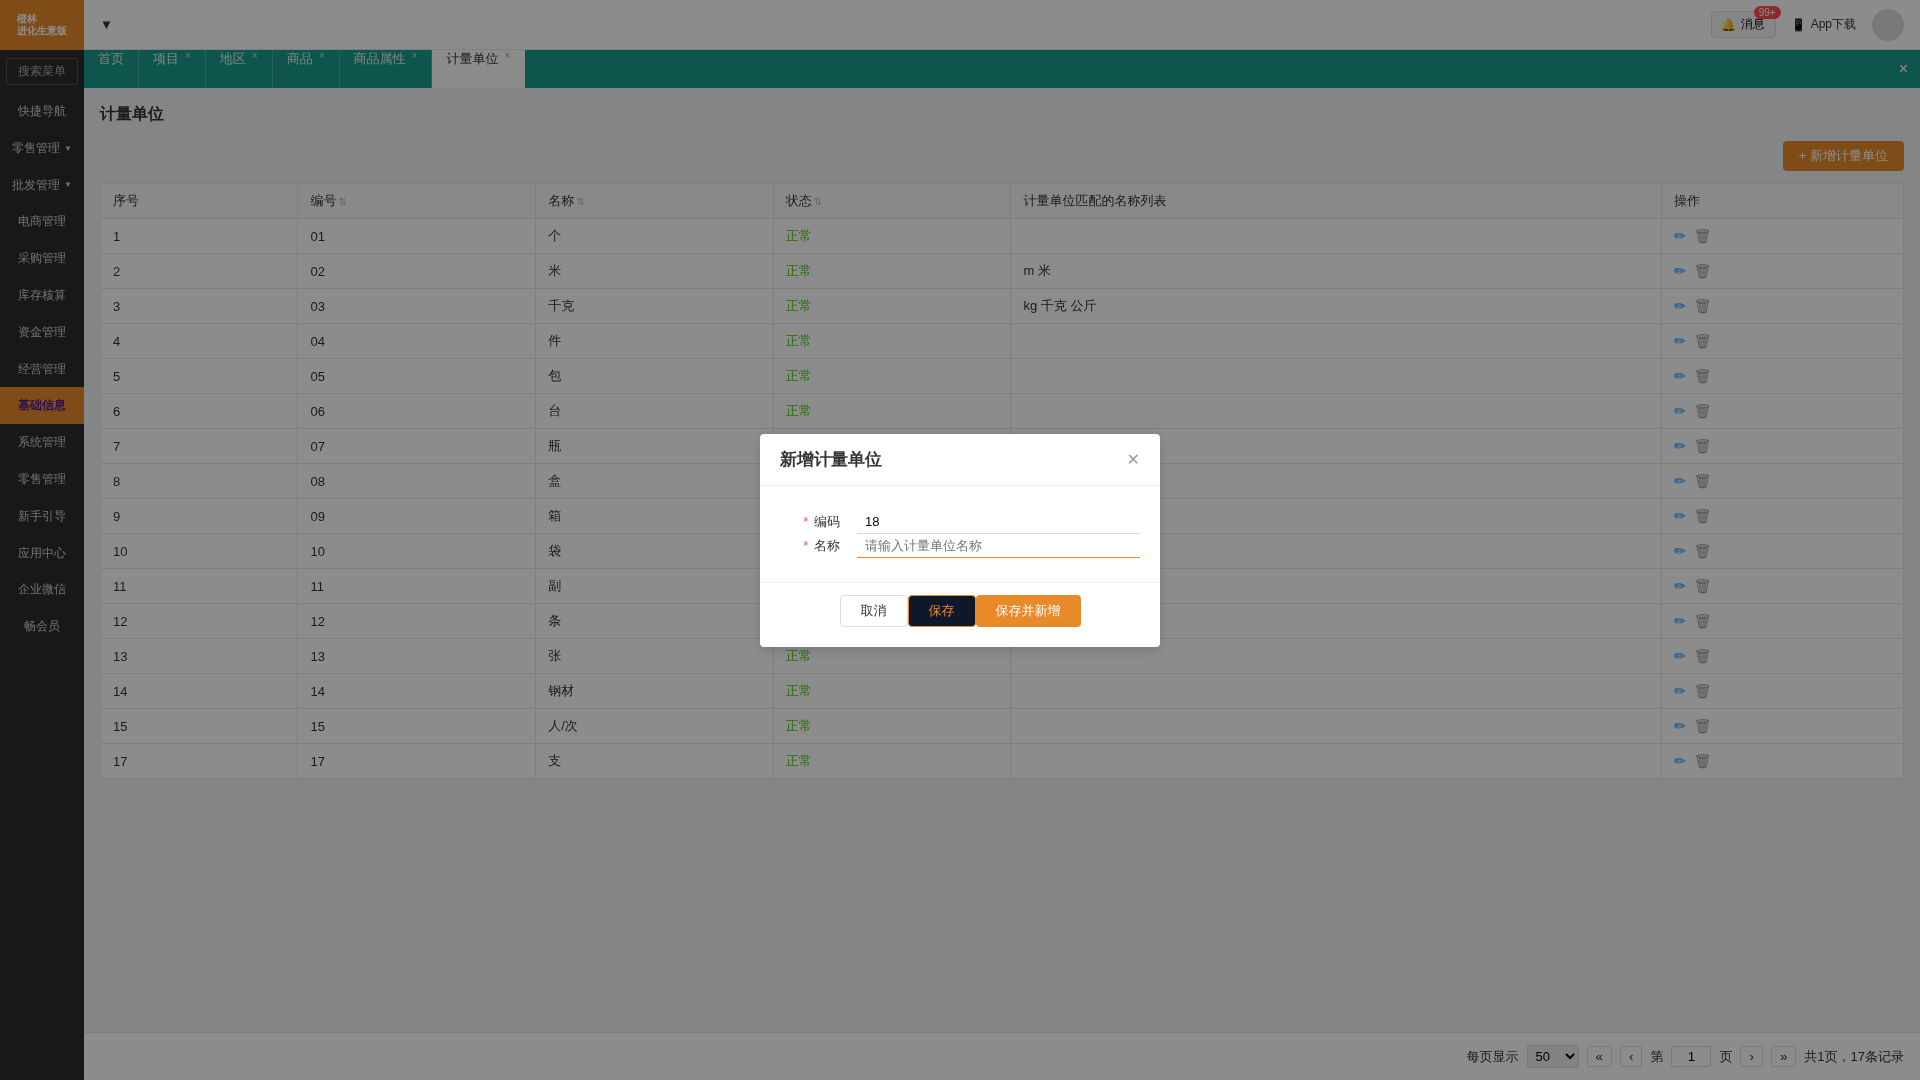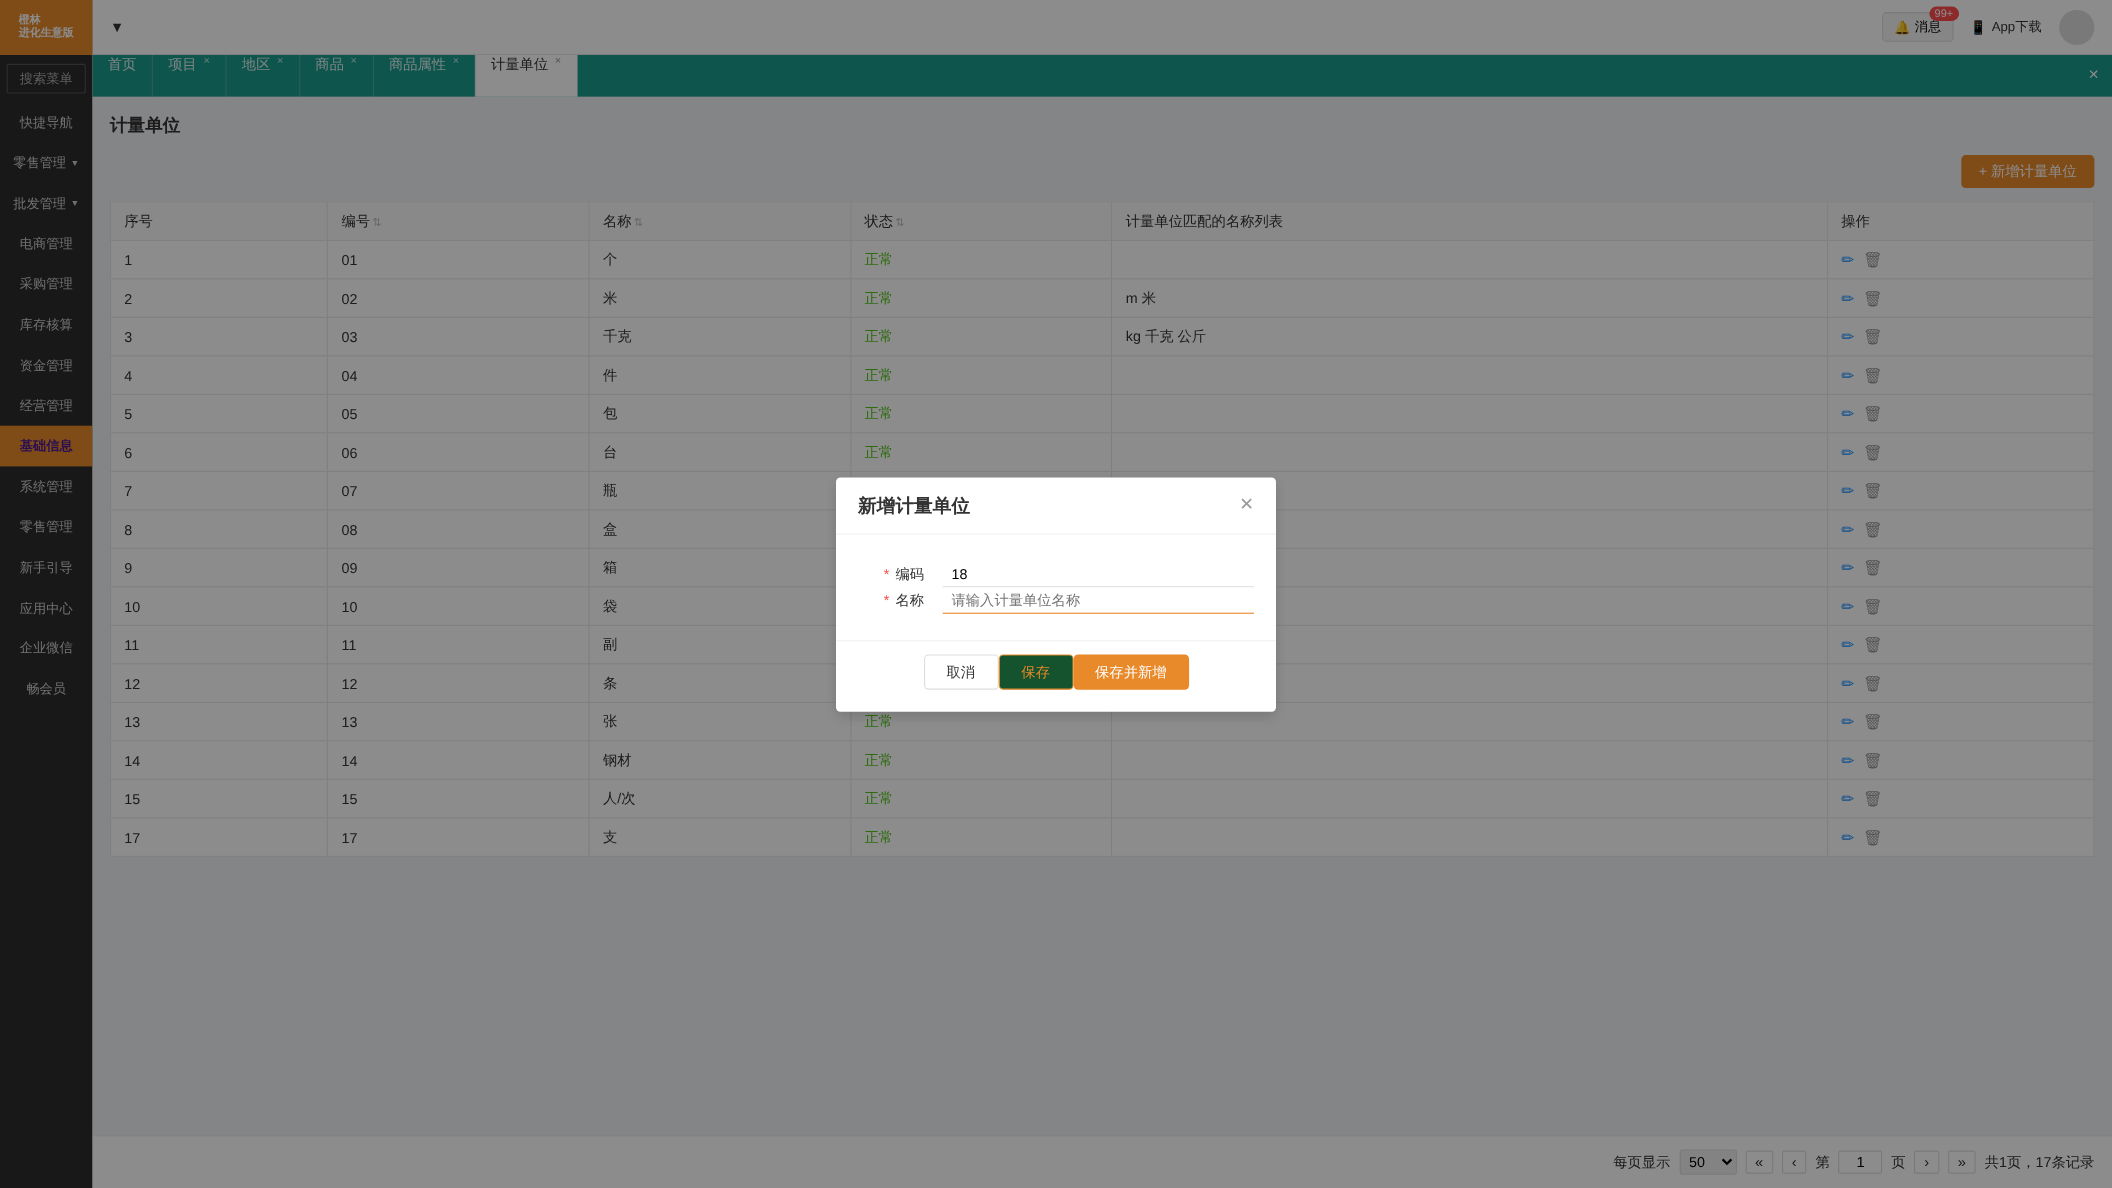--- a/index.html
+++ b/index.html
@@ -69,21 +69,21 @@
     .modal-title { font-size: 17px; font-weight: bold; color: #333; }
     .modal-close { cursor: pointer; color: #999; font-size: 16px; background: none; border: none; }
     .modal-body { padding: 24px 20px; }
     .form-row { display: flex; align-items: center; gap: 17px; }
     .form-label { width: 60px; text-align: right; color: #333; font-size: 13px; flex-shrink: 0; }
     .required-star { color: #ff4d4f; margin-right: 2px; }
     .form-input { flex: 1; border: none; border-bottom: 1px solid #d9d9d9; padding: 4px 8px; font-size: 13px; outline: none; }
     .form-input.name-input { border-bottom: 1px solid #e8892a; }
     .modal-footer { padding: 12px 20px 20px; display: flex; justify-content: center; gap: 0; border-top: 1px solid #f0f0f0; }
     .btn-cancel { border: 1px solid #ddd; background: white; color: #333; padding: 6px 20px; border-radius: 4px; cursor: pointer; font-size: 13px; }
-    .btn-save { border: 1px solid #e8892a; background: #14532d; color: #e8892a; padding: 6px 20px; border-radius: 4px; cursor: pointer; font-size: 13px; }
+    .btn-save { border: 1px solid #e8892a; background: #0f172a; color: #e8892a; padding: 6px 20px; border-radius: 4px; cursor: pointer; font-size: 13px; }
     .btn-save-new { border: none; background: #e8892a; color: white; padding: 6px 20px; border-radius: 4px; cursor: pointer; font-size: 13px; }
   </style>
 </head>
 <body>
 
 <div class="sidebar">
   <div class="sidebar-logo">
     <div class="logo-text">橙林<br>进化生意版</div>
   </div>
   <div class="sidebar-search">

